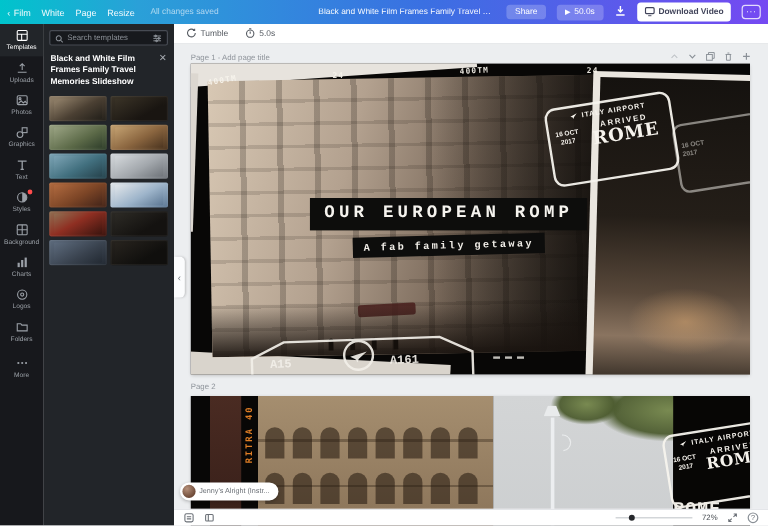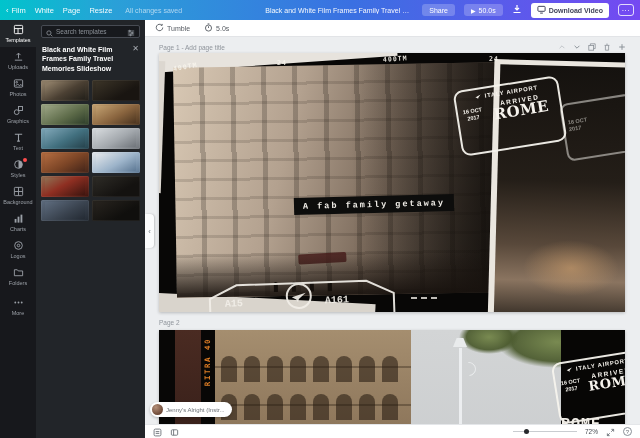--- a/index.html
+++ b/index.html
@@ -454,20 +454,21 @@
         <div class="ph">
             <div class="glow"></div>
           </div>
       </div>
 
       <div class="mark m1">400TM</div>
       <div class="mark m2">24</div>
       <div class="mark m3">400TM</div>
       <div class="mark m4">24</div>
 
+      <div class="title-bar">OUR EUROPEAN ROMP</div>
       <div class="subtitle-bar">A fab family getaway</div>
 
       <div class="stamp s1">
         <div class="top">
           <span>
             <svg width="7" height="7" viewBox="0 0 10 10" fill="#f6f3ed">
               <path d="M1 6l8-3-4 4-.5 2-1-1.8L1 6z"></path>
             </svg></span>
           <span>ITALY AIRPORT</span>
         </div>

